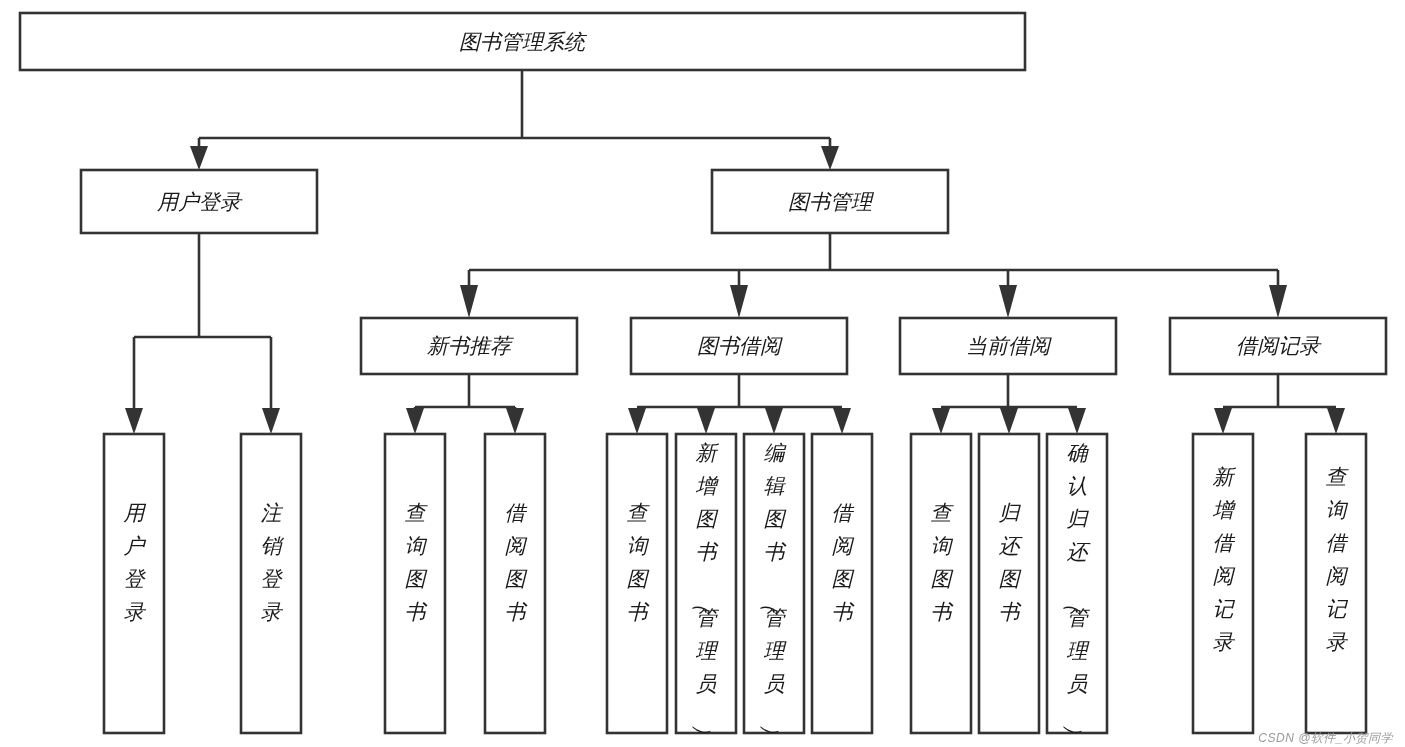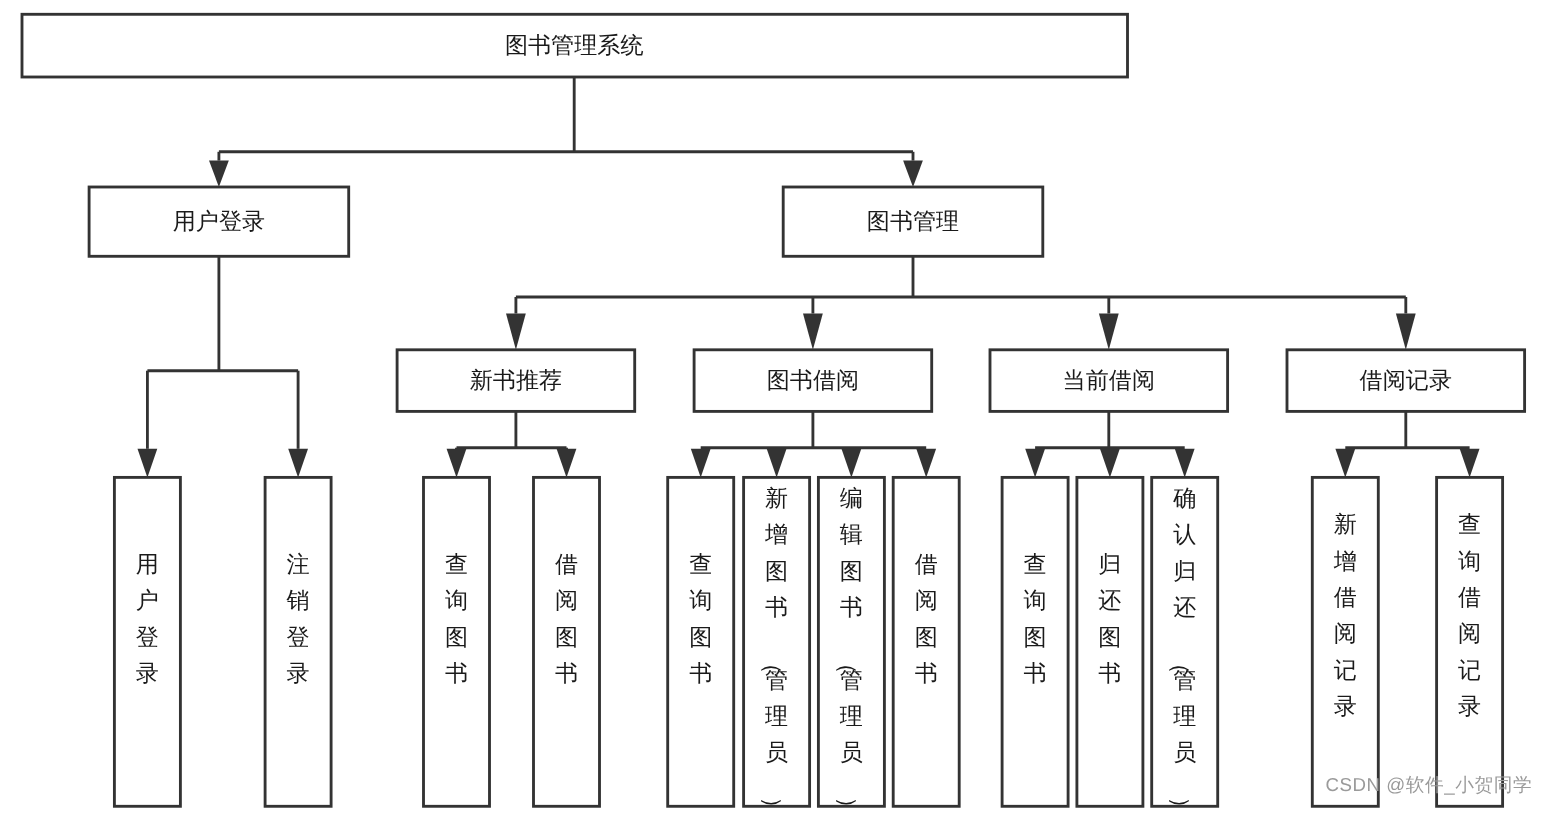--- a/index.html
+++ b/index.html
@@ -11,20 +11,21 @@
     width: 1405px;
     height: 747px;
     font-family: "Liberation Sans", "DejaVu Sans", sans-serif;
     overflow: hidden;
     position: relative;
   }
   #diagram-root {
     position: relative;
     width: 1405px;
     height: 747px;
+    font-style: italic;
   }
   svg#tree-svg {
     position: absolute;
     left: 0;
     top: 0;
     width: 1405px;
     height: 747px;
     display: block;
   }
   .node-box {
@@ -51,23 +52,23 @@
   }
   .node-label-v {
     font-family: "Liberation Sans", "DejaVu Sans", sans-serif;
     font-size: 21px;
     fill: #1a1a1a;
     text-anchor: middle;
   }
   .watermark-text {
     position: absolute;
     right: 12px;
-    bottom: 22px;
-    font-family: "Liberation Sans", "DejaVu Sans", sans-serif;
-    font-size: 17px;
+    bottom: 0;
+    font-family: "Liberation Sans", "DejaVu Sans", sans-serif;
+    font-size: 12px;
     color: #9a9a9a;
     white-space: nowrap;
     letter-spacing: 0.5px;
   }
 </style>
 </head>
 <body>
 
 <div id="diagram-root">
 

